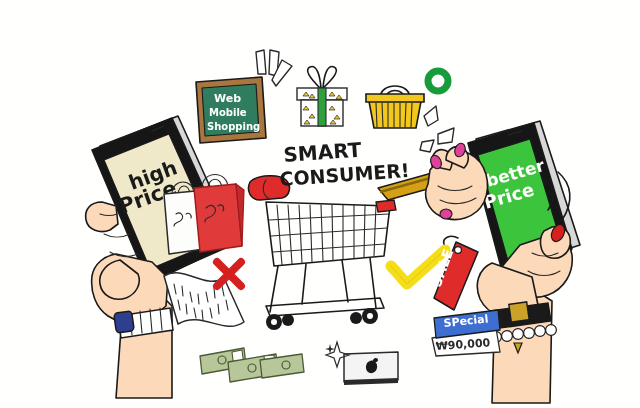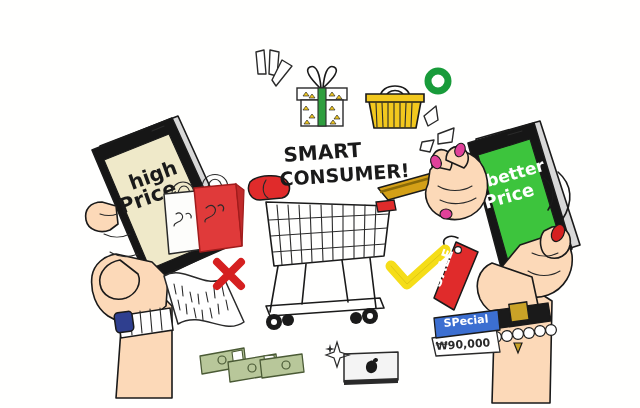--- a/index.html
+++ b/index.html
@@ -104,20 +104,29 @@
       <path class="white-shape" d="M4 42 L16 40 L12 52 L2 50 Z"></path>
     </svg>
   </div>
   <div class="abs" style="left:538px;top:170px;">
     <svg width="40" height="70" viewBox="0 0 40 70">
       <path class="ink" d="M6 8 C16 16 18 28 10 40"></path>
       <path class="ink" d="M20 2 C34 14 36 32 24 50"></path>
     </svg>
   </div>
 
+  <div class="abs" style="left:192px;top:74px;">
+    <svg width="78" height="72" viewBox="0 0 78 72">
+      <path d="M4 8 L70 3 L74 64 L8 69 Z" fill="#a9763f" stroke="#1a1a1a" stroke-width="1.6" stroke-linejoin="round"></path>
+      <path d="M10 14 L64 10 L67 58 L13 62 Z" fill="#2f7d5e" stroke="#1a1a1a" stroke-width="1.1" stroke-linejoin="round"></path>
+      <text class="hw" x="22" y="28" fill="#ffffff" font-size="11">Web</text>
+      <text class="hw" x="17" y="42" fill="#ffffff" font-size="10">Mobile</text>
+      <text class="hw" x="15" y="56" fill="#ffffff" font-size="10">Shopping</text>
+    </svg>
+  </div>
   <div class="abs" style="left:250px;top:46px;">
     <svg width="46" height="52" viewBox="0 0 46 52">
       <path class="white-shape" d="M6 6 L14 4 L16 28 L8 28 Z"></path>
       <path class="white-shape" d="M20 4 L29 6 L27 30 L19 28 Z"></path>
       <path class="white-shape" d="M32 14 L42 20 L26 40 L22 34 Z"></path>
     </svg>
   </div>
 
   <div class="abs" style="left:290px;top:62px;">
     <svg width="64" height="68" viewBox="0 0 64 68">

